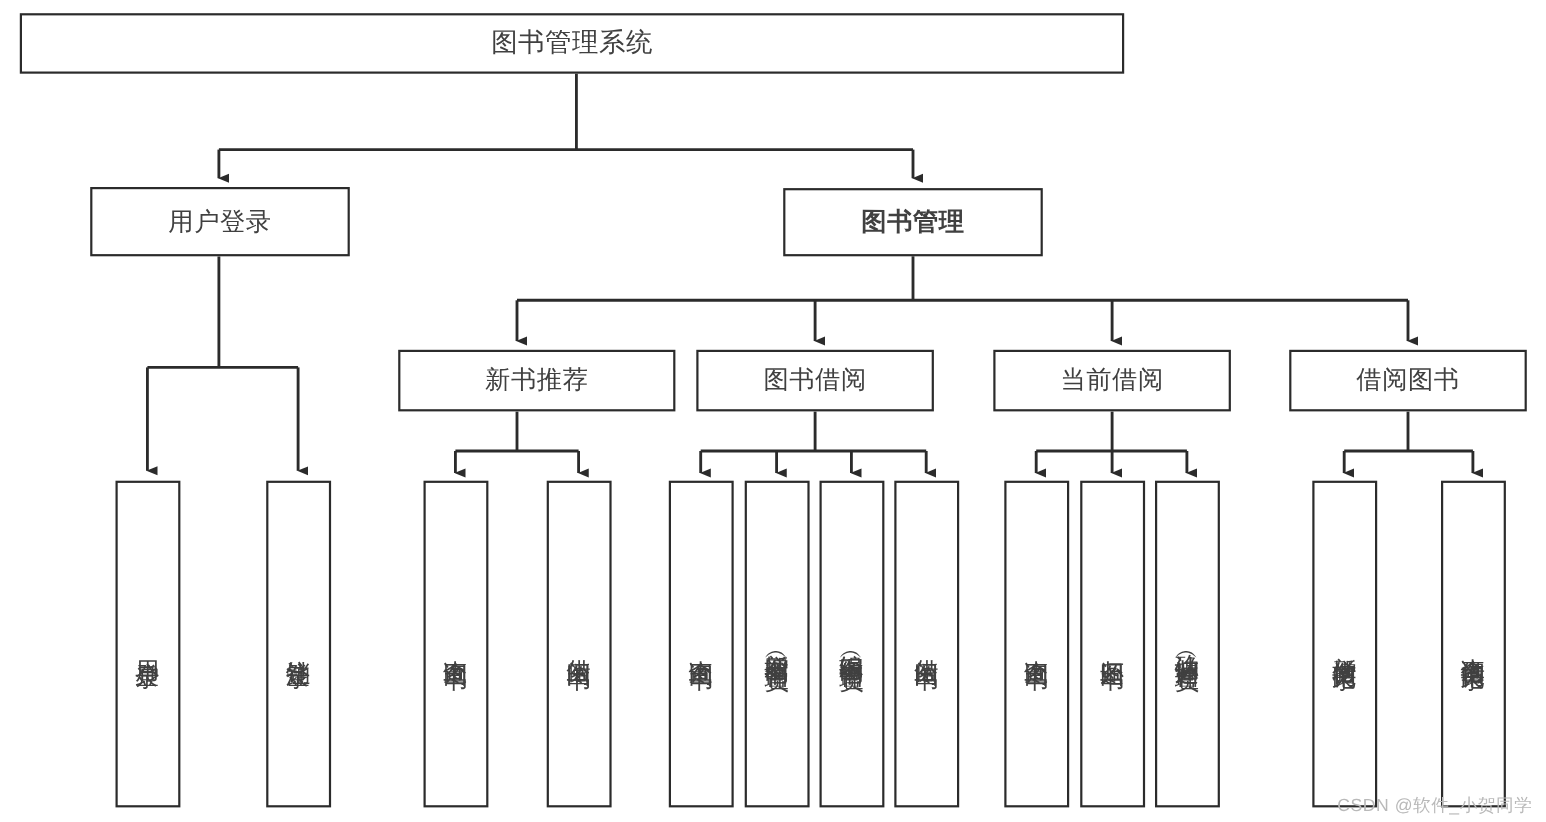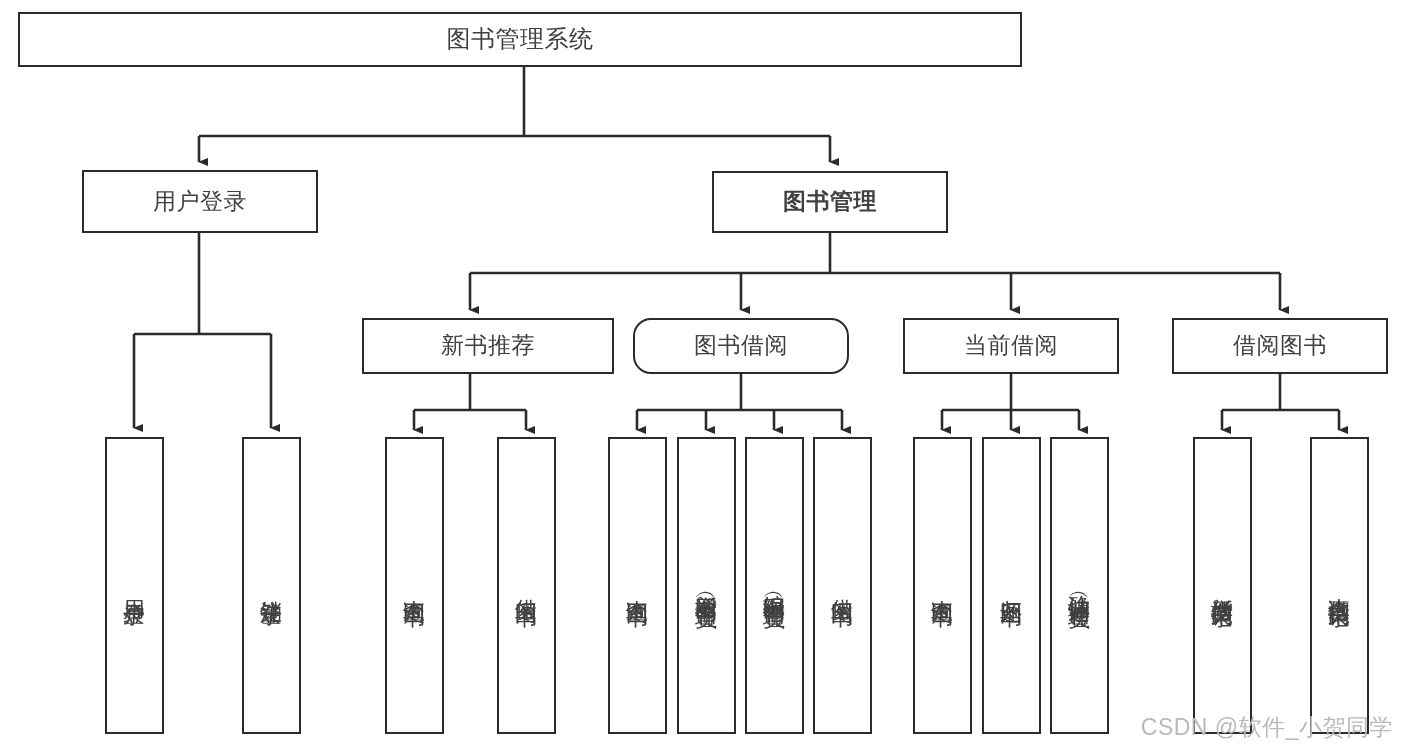--- a/index.html
+++ b/index.html
@@ -58,21 +58,21 @@
   }
   .node-leaf .leaf-text {
     writing-mode: vertical-rl;
     text-orientation: upright;
     display: block;
   }
   .watermark {
     position: absolute;
     right: 12px;
     bottom: 4px;
-    font-size: 23px;
+    font-size: 16px;
     color: #b9b9b9;
     letter-spacing: 0.5px;
     white-space: nowrap;
     user-select: none;
   }
 </style>
 </head>
 <body>
 
 <div id="diagram-root">
@@ -131,21 +131,21 @@
   </svg>
 
   <div class="node node-h node-root" style="left:18px; top:12px; width:1004px; height:55px;">图书管理系统</div>
 
   <div class="node node-h" style="left:82px; top:170px; width:236px; height:63px;">用户登录</div>
 
   <div class="node node-h" style="left:712px; top:171px; width:236px; height:62px;font-weight:bold;">图书管理</div>
 
   <div class="node node-h" style="left:362px; top:318px; width:252px; height:56px;">新书推荐</div>
 
-  <div class="node node-h" style="left:633px; top:318px; width:216px; height:56px;border-radius:18px;">图书借阅</div>
+  <div class="node node-h" style="left:633px; top:318px; width:216px; height:56px;">图书借阅</div>
 
   <div class="node node-h" style="left:903px; top:318px; width:216px; height:56px;">当前借阅</div>
 
   <div class="node node-h" style="left:1172px; top:318px; width:216px; height:56px;">借阅图书</div>
 
   <div class="node node-leaf" style="left:105px; top:437px; width:59px; height:297px;">
     <span class="leaf-text">用户登录</span>
   </div>
 
   <div class="node node-leaf" style="left:242px; top:437px; width:59px; height:297px;">

